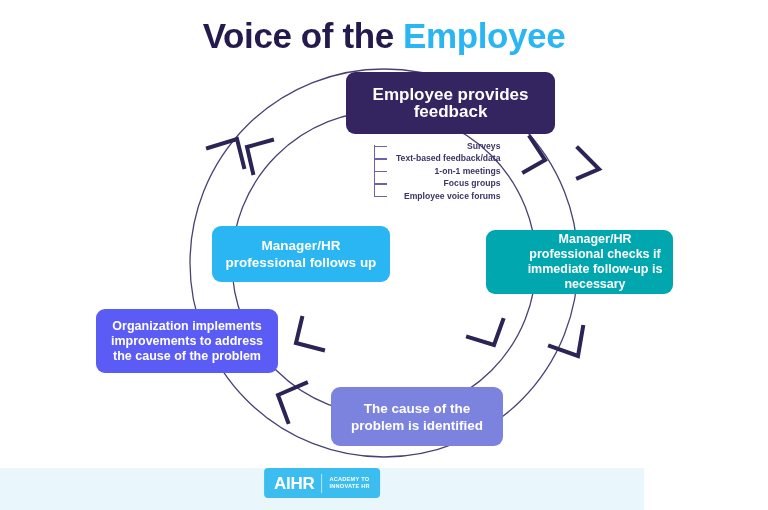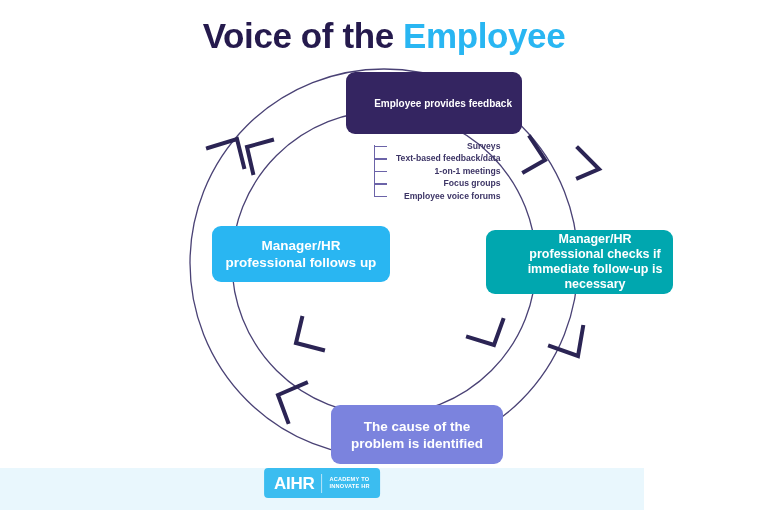--- a/index.html
+++ b/index.html
@@ -35,31 +35,31 @@
     font-weight:bold;
     font-size:12.5px;
     line-height:15px;
     display:flex;
     align-items:center;
     justify-content:center;
     text-align:center;
     padding:6px 10px;
   }
   #node-feedback{
-    left:346px;top:72px;width:176px;height:62px;
+    left:346px;top:72px;width:209px;height:62px;
     background:#342561;
-    font-size:10px;line-height:17px;justify-content:flex-end;
+    font-size:17px;line-height:17px;justify-content:flex-end;
   }
   #node-check{
     left:486px;top:230px;width:187px;height:64px;
     background:#00A7AF;
     padding-left:41px;
   }
   #node-cause{
-    left:331px;top:405px;width:172px;height:59px;
+    left:331px;top:387px;width:172px;height:59px;
     background:#7B83DE;
     font-size:13.5px;line-height:17px;
   }
   #node-org{
     left:96px;top:309px;width:182px;height:64px;
     background:#5B5BF5;
   }
   #node-followup{
     left:212px;top:226px;width:178px;height:56px;
     background:#29B6F2;
@@ -155,20 +155,23 @@
   </div>
 
   <div class="node" id="node-check" style="background: rgb(0, 167, 175);">
     <span>Manager/HR professional checks if immediate follow-up is necessary</span>
   </div>
 
   <div class="node" id="node-cause" style="background: rgb(123, 131, 222);">
     <span>The cause of the problem is identified</span>
   </div>
 
+  <div class="node" id="node-org" style="background: rgb(91, 91, 245);">
+    <span>Organization implements improvements to address the cause of the problem</span>
+  </div>
 
   <div class="node" id="node-followup" style="background: rgb(41, 182, 242);">
     <span>Manager/HR professional follows up</span>
   </div>
 
   <div class="bullets">
     <div class="bullet-tree">
       <div class="spine"></div>
       <div class="tick" style="top:6px"></div>
       <div class="tick" style="top:18.4px"></div>

